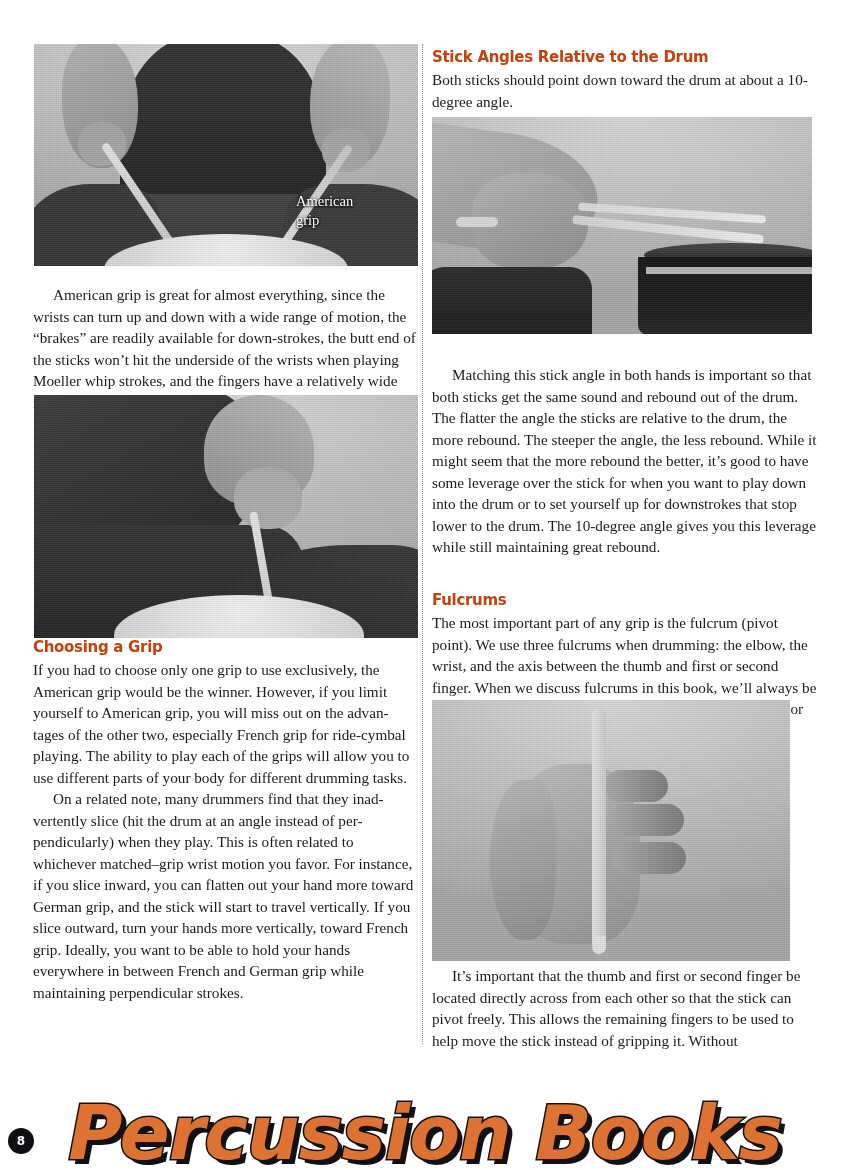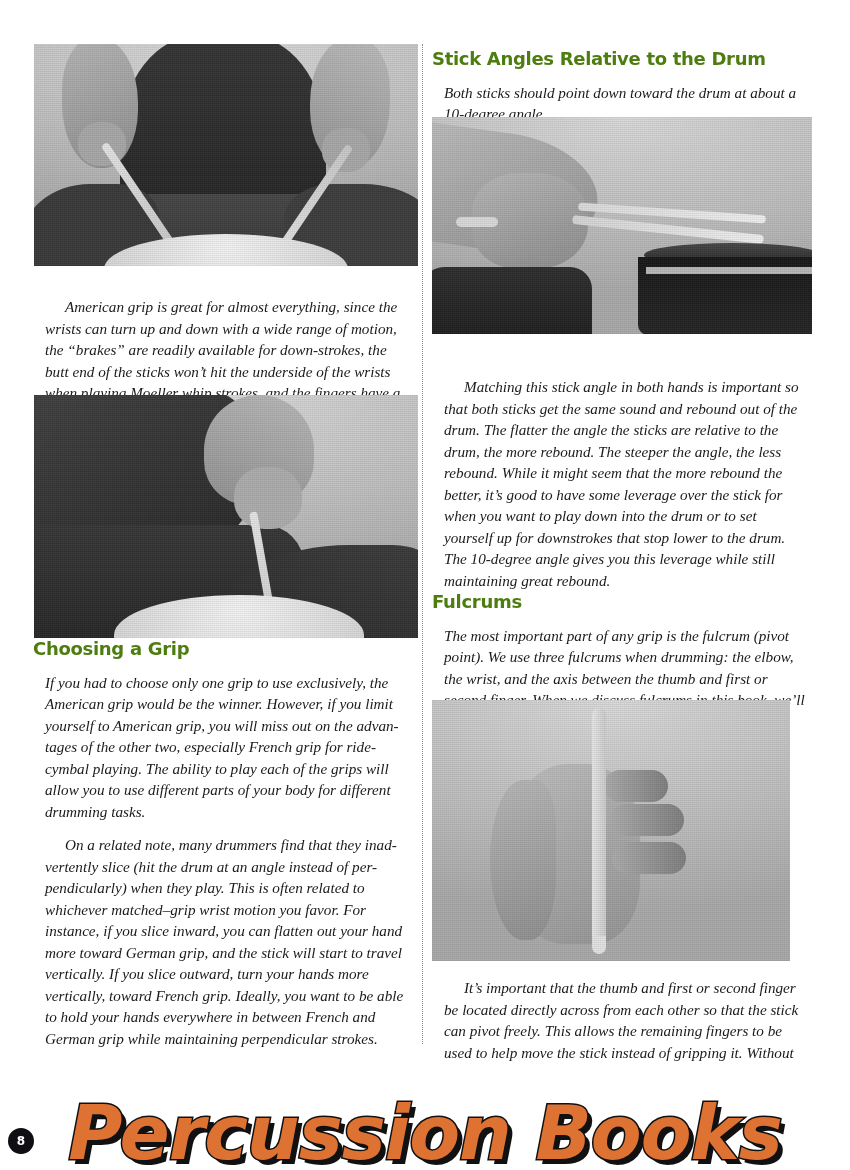--- a/index.html
+++ b/index.html
@@ -37,35 +37,34 @@
     left: 422px;
     top: 44px;
     width: 0px;
     height: 1000px;
     border-left: 1px dotted #8e8a86;
   }
 
   
   h2.sec {
     font-family: "DejaVu Sans", "Liberation Sans", sans-serif;
-    font-size: 18px;
+    font-size: 15px;
     font-weight: bold;
     letter-spacing: -0.3px;
     margin: 0 0 3px 0;
-    color: #4d7c0f;
+    color: #c2410c;
     line-height: 1.2;
   }
   p.body {
-    margin: 12px;
+    margin: 0;
     font-size: 15.2px;
     line-height: 21.5px;
     text-align: left;
     color: #1a1a1e;
     hyphens: manual;
-    font-style: italic;
   }
   p.body + p.body { text-indent: 20px; }
   p.indent { text-indent: 20px; }
 
   
   .photo {
     position: absolute;
     overflow: hidden;
     background: #b9b7b4;
     filter: grayscale(100%) contrast(104%);
@@ -171,20 +170,24 @@
     <div class="shape" style="left:276px;top:-6px;width:80px;height:130px;background:linear-gradient(200deg,#c9b7a3,#a08e7c);border-radius:50% 40% 50% 45%;"></div>
 
     <div class="shape" style="left:44px;top:78px;width:48px;height:44px;background:#b6a28d;border-radius:45%;"></div>
     <div class="shape" style="left:288px;top:84px;width:48px;height:44px;background:#b6a28d;border-radius:45%;"></div>
 
     <div class="shape" style="left:70px;top:96px;width:134px;height:8px;background:linear-gradient(90deg,#e7ded0,#cdc2b0);transform:rotate(56deg);transform-origin:0 50%;border-radius:4px;"></div>
     <div class="shape" style="left:316px;top:98px;width:134px;height:8px;background:linear-gradient(270deg,#e7ded0,#cdc2b0);transform:rotate(124deg);transform-origin:0 50%;border-radius:4px;"></div>
 
     <div class="shape" style="left:70px;top:190px;width:244px;height:70px;background:radial-gradient(60% 120% at 50% 20%,#efeeec,#cfcdca);border-radius:50% 50% 0 0;"></div>
     <div class="grain"></div>
+    <div class="caption-overlay" style="left:262px;top:148px;width:110px;">
+      <span>American</span><br>
+      <span>grip</span>
+    </div>
   </div>
 
   <div class="col col-left" style="top:284px;">
     <p class="body indent">American grip is great for almost everything, since the wrists can turn up and down with a wide range of motion, the “brakes” are readily available for down-strokes, the butt end of the sticks won’t hit the underside of the wrists when playing Moeller whip strokes, and the fingers have a relatively wide range of motion.</p>
   </div>
 
   <div class="photo" id="photo-german-grip">
     <div class="sky"></div>
     <div class="shape" style="left:-10px;top:-10px;width:230px;height:170px;background:linear-gradient(150deg,#45423e,#2d2a27);border-radius:0 30% 40% 0;"></div>
     <div class="shape" style="left:-10px;top:130px;width:280px;height:130px;background:linear-gradient(180deg,#3b3835,#2b2825);border-radius:0 40px 0 0;"></div>

